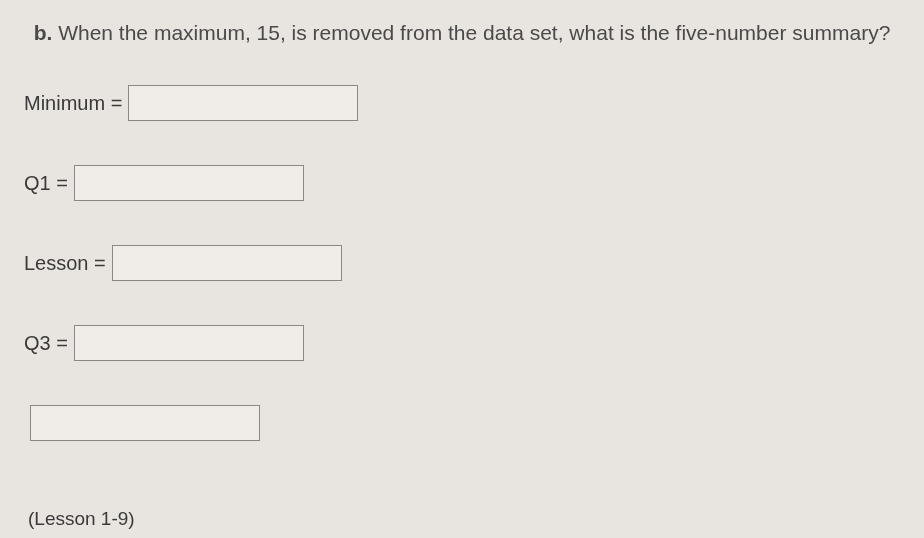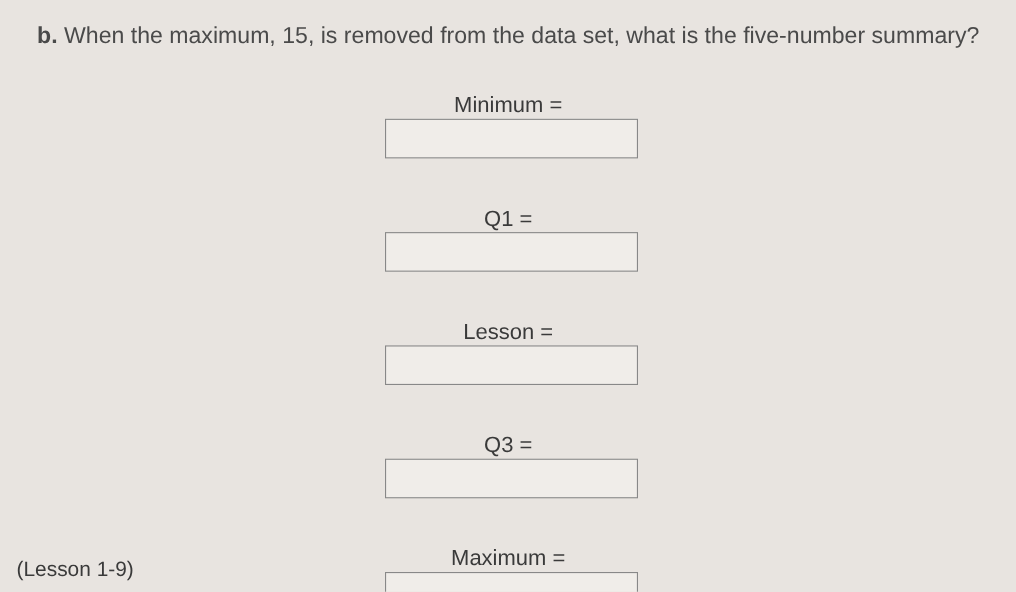--- a/index.html
+++ b/index.html
@@ -25,41 +25,40 @@
     }
     .question-prompt .part-label {
       font-weight: bold;
     }
     .field-row {
       display: flex;
       align-items: center;
       margin-bottom: 44px;
       font-size: 20px;
       color: #3a3a3a;
-      flex-direction: column;
     }
     .field-label {
       white-space: nowrap;
     }
     .answer-input {
       border: 1px solid #888;
       background: #f0ede9;
       height: 36px;
       width: 230px;
       margin-left: 6px;
       font-size: 18px;
       padding: 4px 8px;
       color: #333;
     }
     .lesson-ref {
       font-size: 19px;
       color: #3a3a3a;
       position: absolute;
       bottom: 8px;
-      left: 15px;
+      left: 28px;
     }
   </style>
 </head>
 <body>
 
 <div class="question-prompt">
   <span class="part-label">b.</span><span> When the maximum, 15, is removed from the data set, what is the five-number summary?</span>
 </div>
 
 <div class="field-row">
@@ -76,17 +75,16 @@
   <span class="field-label">Lesson =</span>
   <input type="text" class="answer-input" value="" style="">
 </div>
 
 <div class="field-row">
   <span class="field-label">Q3 =</span>
   <input type="text" class="answer-input" value="" style="">
 </div>
 
 <div class="field-row">
-  <span class="field-label">Maximum =</span>
   <input type="text" class="answer-input" value="" style="">
 </div>
 
 <div class="lesson-ref">(Lesson 1-9)</div>
 
 </body></html>

